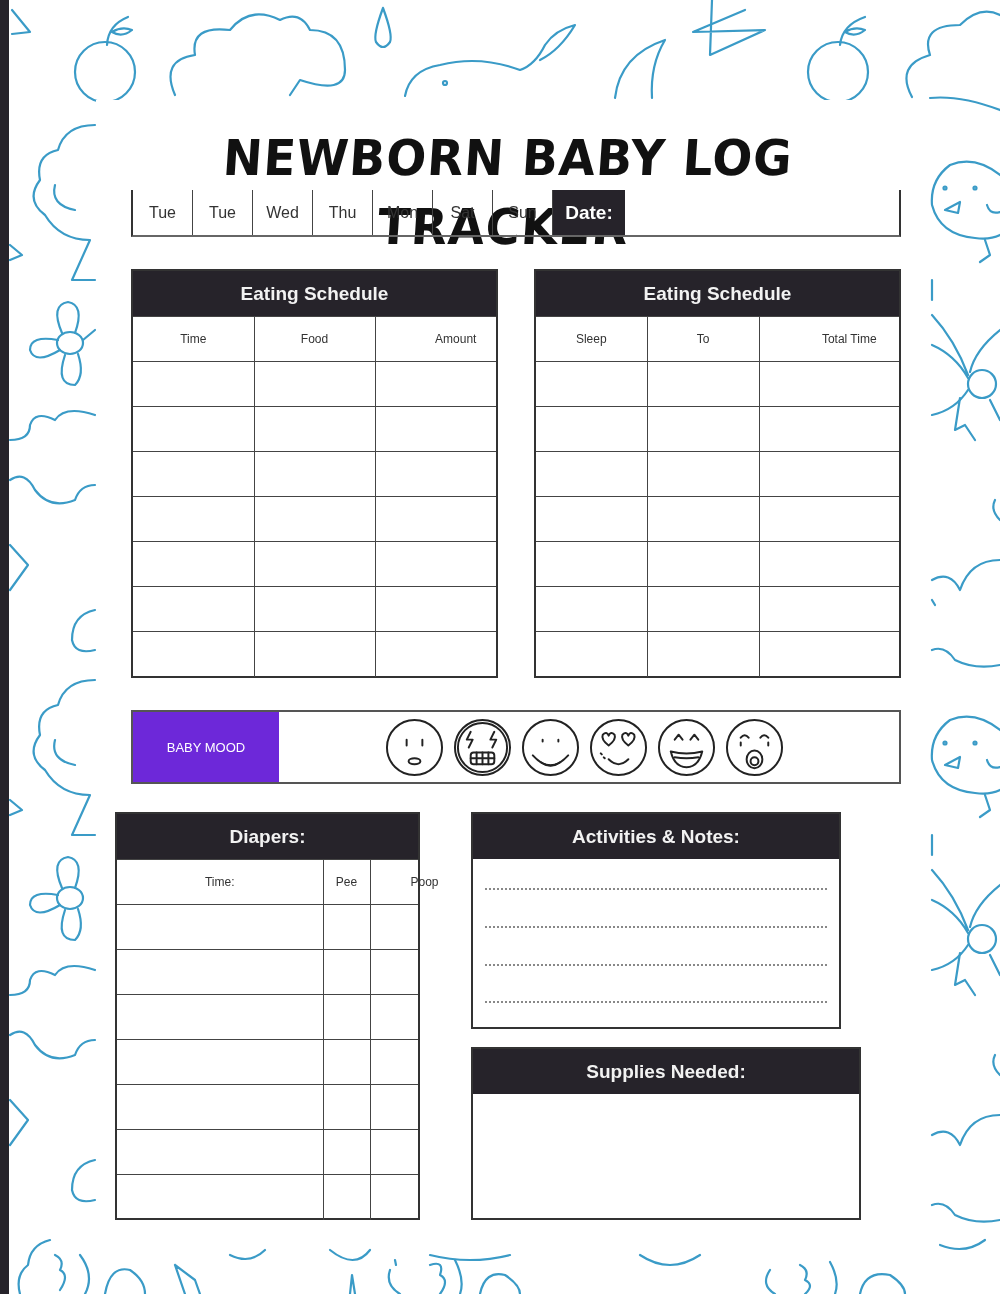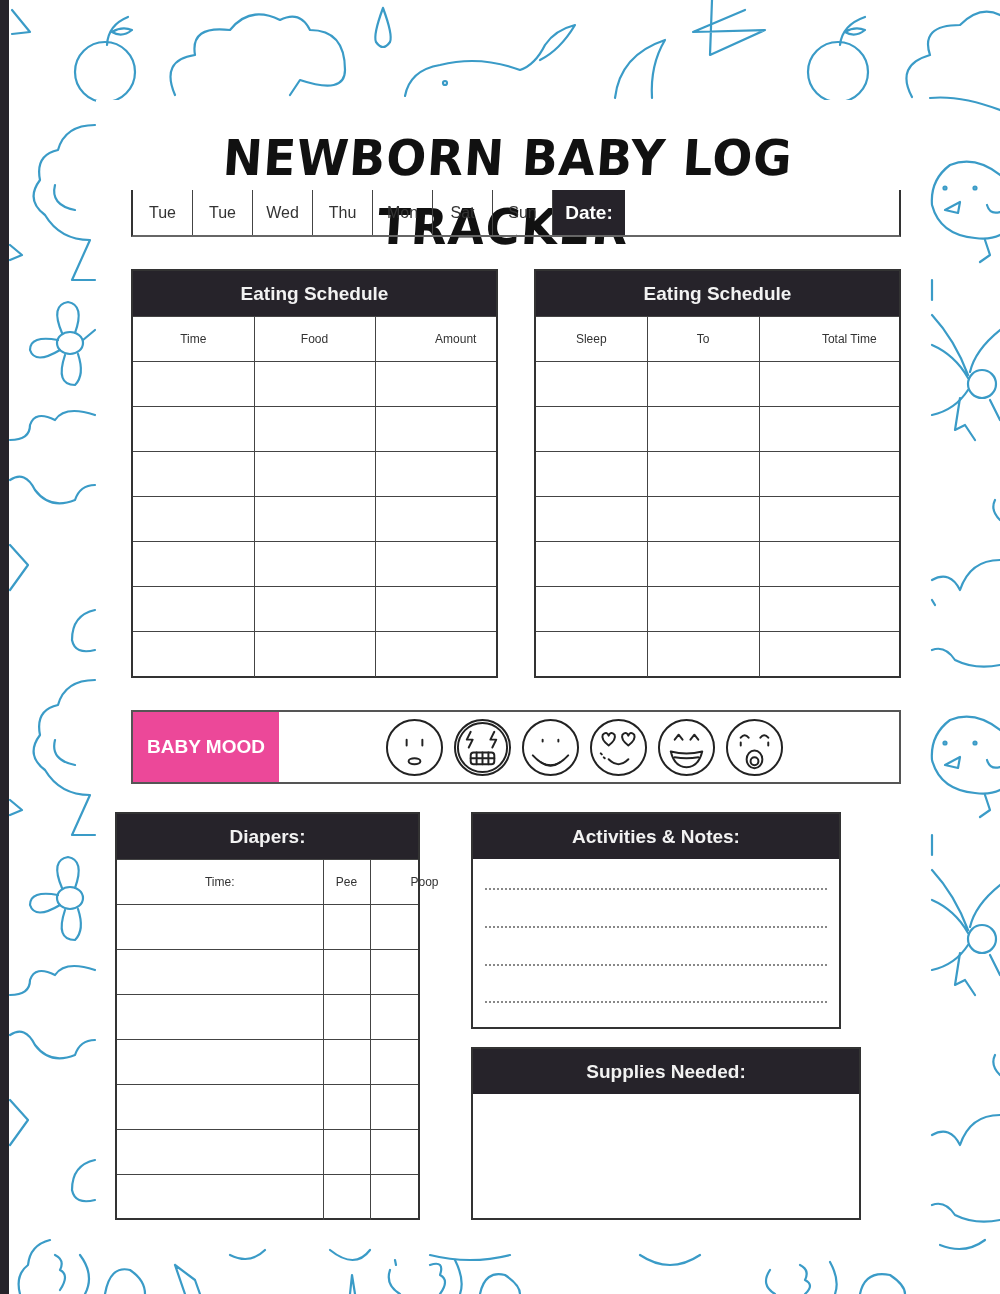--- a/index.html
+++ b/index.html
@@ -29,21 +29,21 @@
                 height: 45px; line-height: 45px; }
   table { border-collapse: collapse; width: 100%; table-layout: fixed; }
   td, th { border: 1.5px solid #444; }
   th { font-weight: normal; font-size: 12px; color: #333; height: 45px; }
   td { height: 45px; }
   tr > :first-child { border-left: none; }
   tr > :last-child { border-right: none; padding-left: 40px; }
   tbody tr:last-child td { border-bottom: none; }
 
   .mood { position: absolute; left: 131px; top: 710px; width: 770px; height: 74px; border: 2px solid #555; display: flex; }
-  .mood-label { width: 146px; height: 100%; background: #ec4899; color: #fff; font-weight: bold; font-size: 19px;
+  .mood-label { width: 146px; height: 100%; background: #6d28d9; color: #fff; font-weight: normal; font-size: 13px;
                 display: flex; align-items: center; justify-content: center; }
   .mood-faces { flex: 1; display: flex; align-items: center; padding-left: 106px; gap: 9px; }
   .face { width: 59px; height: 59px; }
   .face svg { width: 59px; height: 59px; }
   .face svg * { fill: none; stroke: #222; stroke-width: 2; stroke-linecap: round; stroke-linejoin: round; }
 
   .dotline { position: absolute; left: 12px; right: 12px; height: 0; border-top: 2px dotted #888; }
 </style>
 </head>
 <body>

